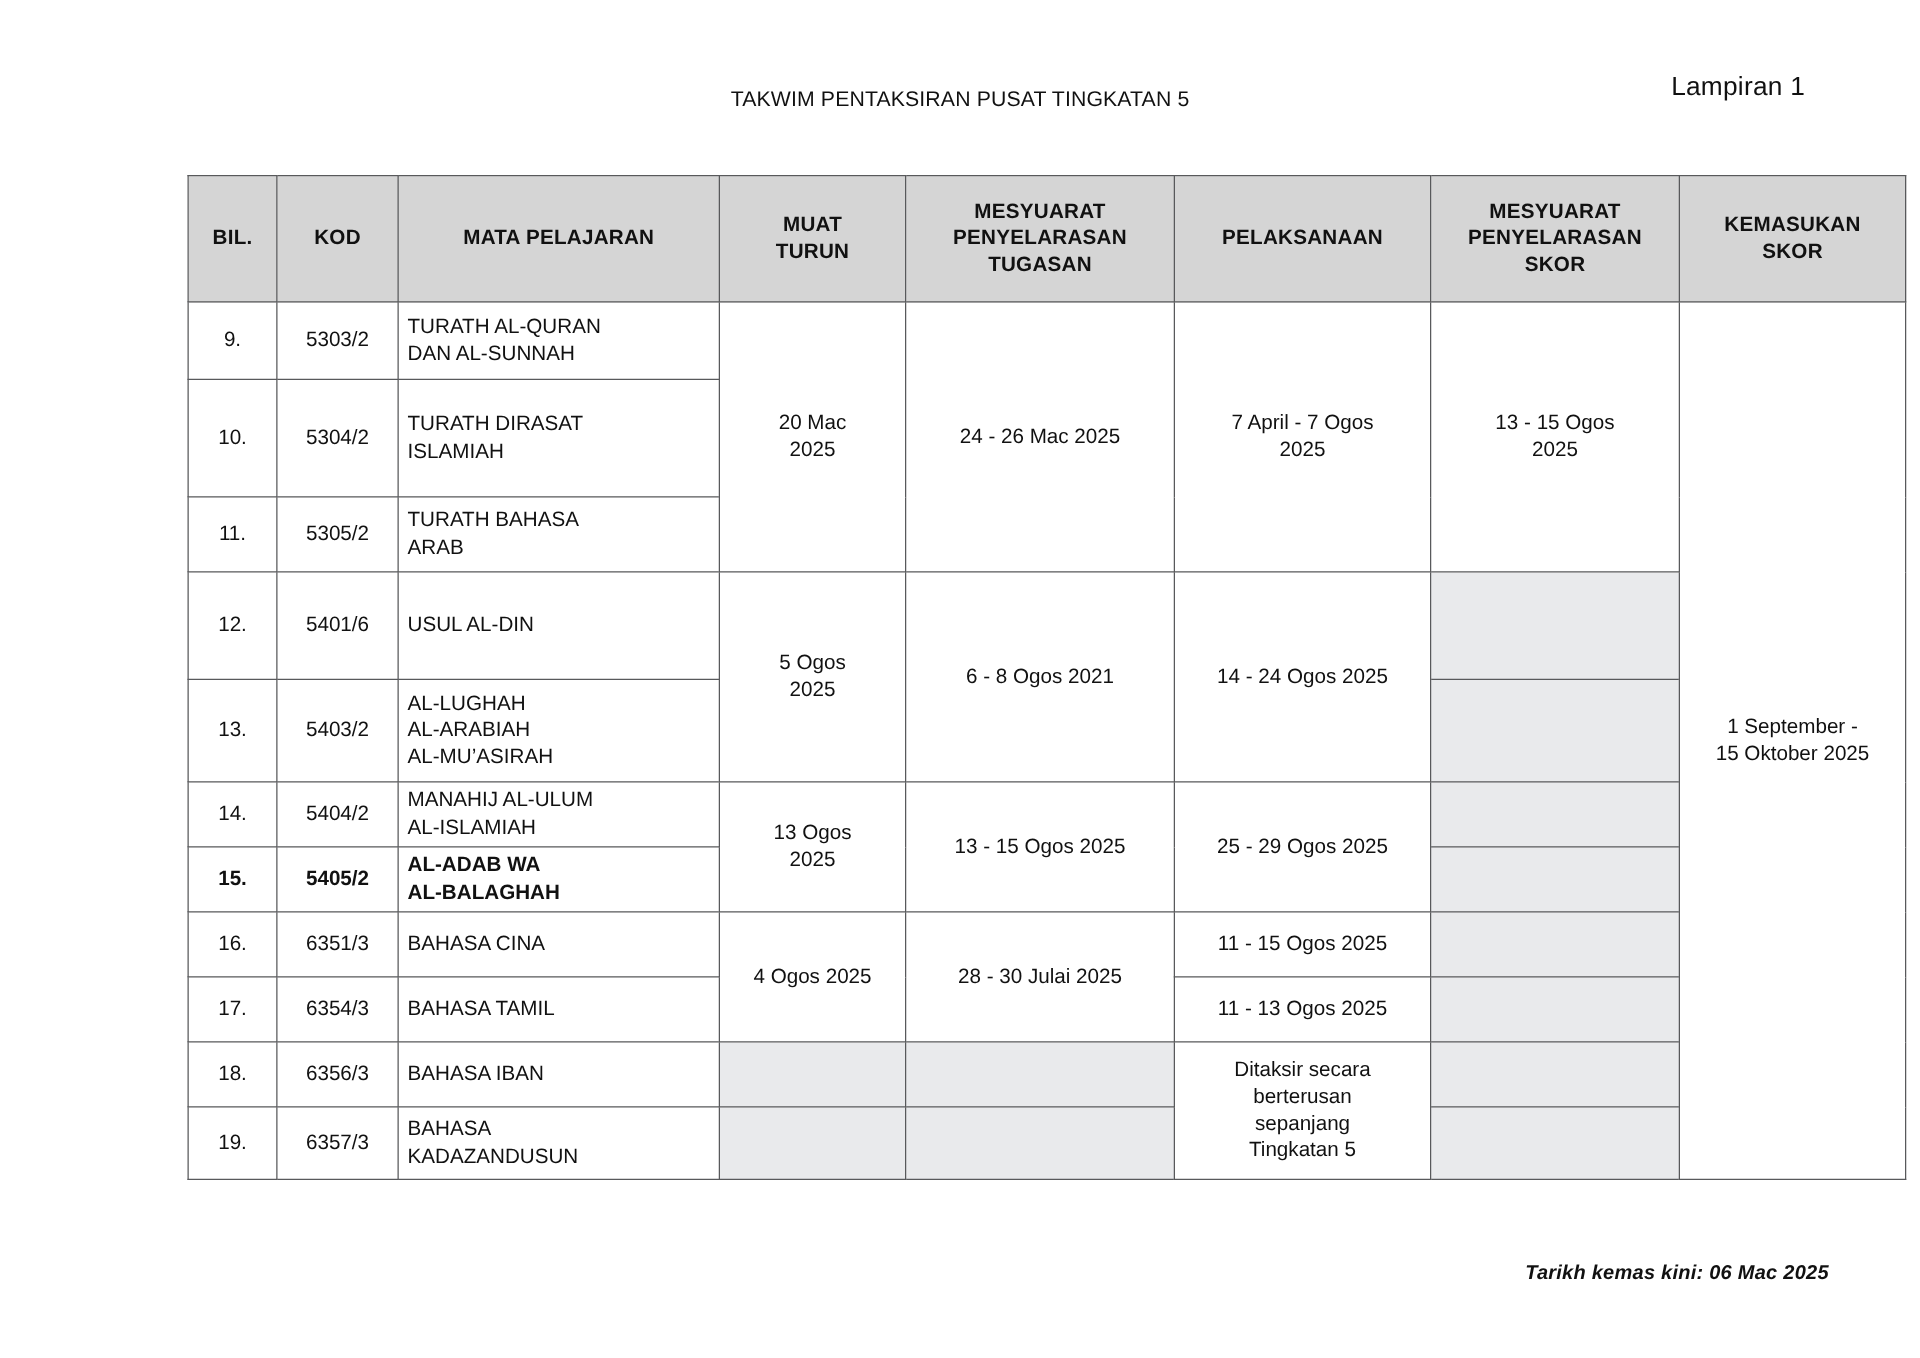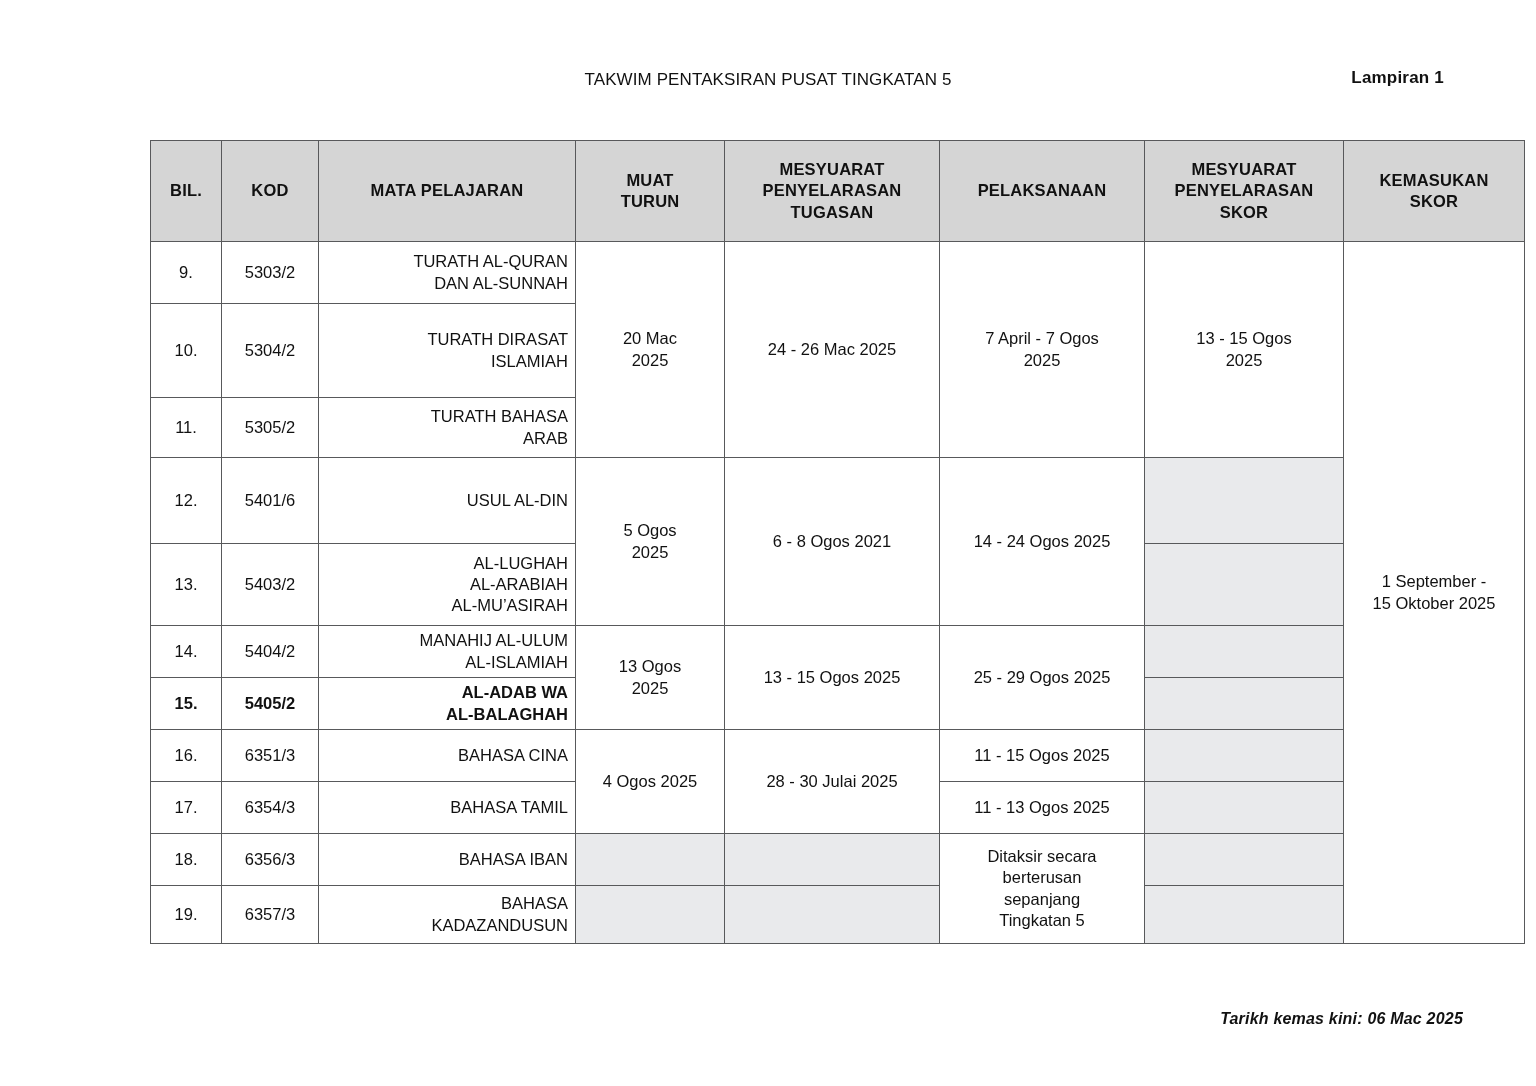--- a/index.html
+++ b/index.html
@@ -12,24 +12,24 @@
     height: 1086px;
     position: relative;
     font-family: "Liberation Sans", sans-serif;
     color: #111111;
     overflow: hidden;
   }
 
   
   .lampiran {
     position: absolute;
-    top: 68px;
+    top: 58px;
     right: 92px;
-    font-size: 17px;
-    font-weight: bold;
+    font-size: 21px;
+    font-weight: normal;
     letter-spacing: 0.2px;
   }
 
   
   .title-block {
     position: absolute;
     top: 68px;
     left: 0;
     width: 1536px;
     text-align: center;
@@ -82,21 +82,21 @@
 
   td.c-bil {
     text-align: center;
     font-size: 16.5px;
   }
   td.c-kod {
     text-align: center;
     font-size: 16.5px;
   }
   td.c-mata {
-    text-align: right;
+    text-align: left;
     font-size: 16.5px;
     padding-left: 12px;
   }
   td.c-date {
     text-align: center;
     font-size: 16.5px;
   }
   td.shaded {
     background: #e9eaec;
   }

